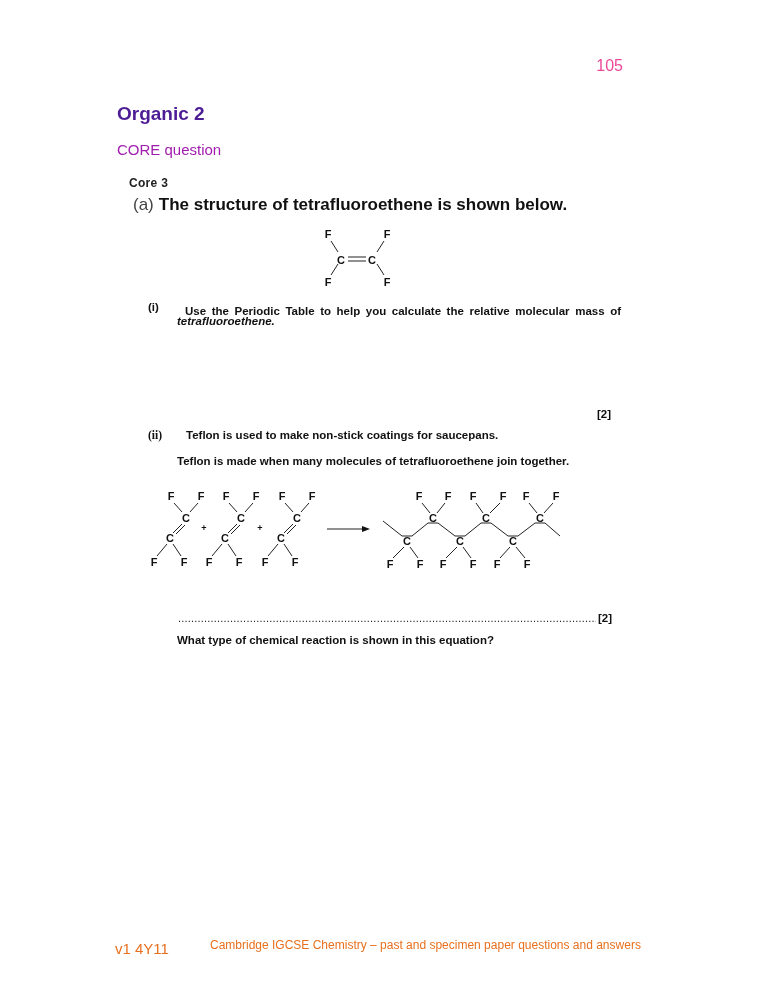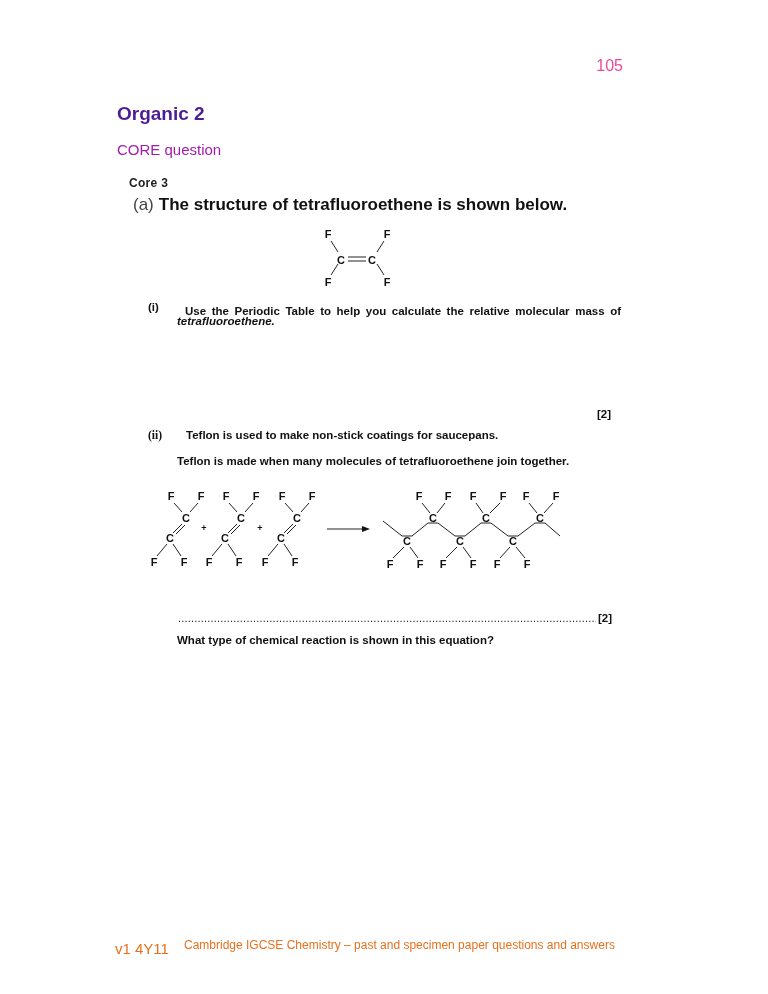--- a/index.html
+++ b/index.html
@@ -7,21 +7,21 @@
   .abs { position: absolute; }
   .page-num { right: 145px; top: 57px; font-size: 16px; color: #ec4899; }
   .h1 { left: 117px; top: 103px; font-size: 19px; font-weight: bold; color: #4c1d95; }
   .h2 { left: 117px; top: 141px; font-size: 15px; font-weight: normal; color: #a21caf; }
   .core { left: 129px; top: 176px; font-size: 12px; font-weight: bold; color: #222; letter-spacing: 0.3px; }
   .qa { left: 133px; top: 195px; font-size: 17px; font-weight: bold; color: #111; }
   .qa .lab { font-weight: normal; color: #444; margin-right: 5px; }
   .qtext { font-size: 11.5px; font-weight: bold; color: #111; }
   .mark { font-size: 11.5px; font-weight: bold; }
   .footer-left { left: 115px; top: 940px; font-size: 15px; color: #e8701e; }
-  .footer-right { left: 184px; top: 938px; font-size: 12px; color: #e8701e; }
+  .footer-right { left: 210px; top: 938px; font-size: 12px; color: #e8701e; }
   .dots { left: 178px; top: 612px; width: 418px; overflow: hidden; white-space: nowrap; font-size: 11px; letter-spacing: 0.2px; color: #222; }
   svg text { font-family: "Liberation Sans", sans-serif; font-weight: bold; }
 </style>
 </head>
 <body>
 
 <div class="abs page-num">105</div>
 
 <div class="abs h1">Organic 2</div>
 <div class="abs h2">CORE question</div>

